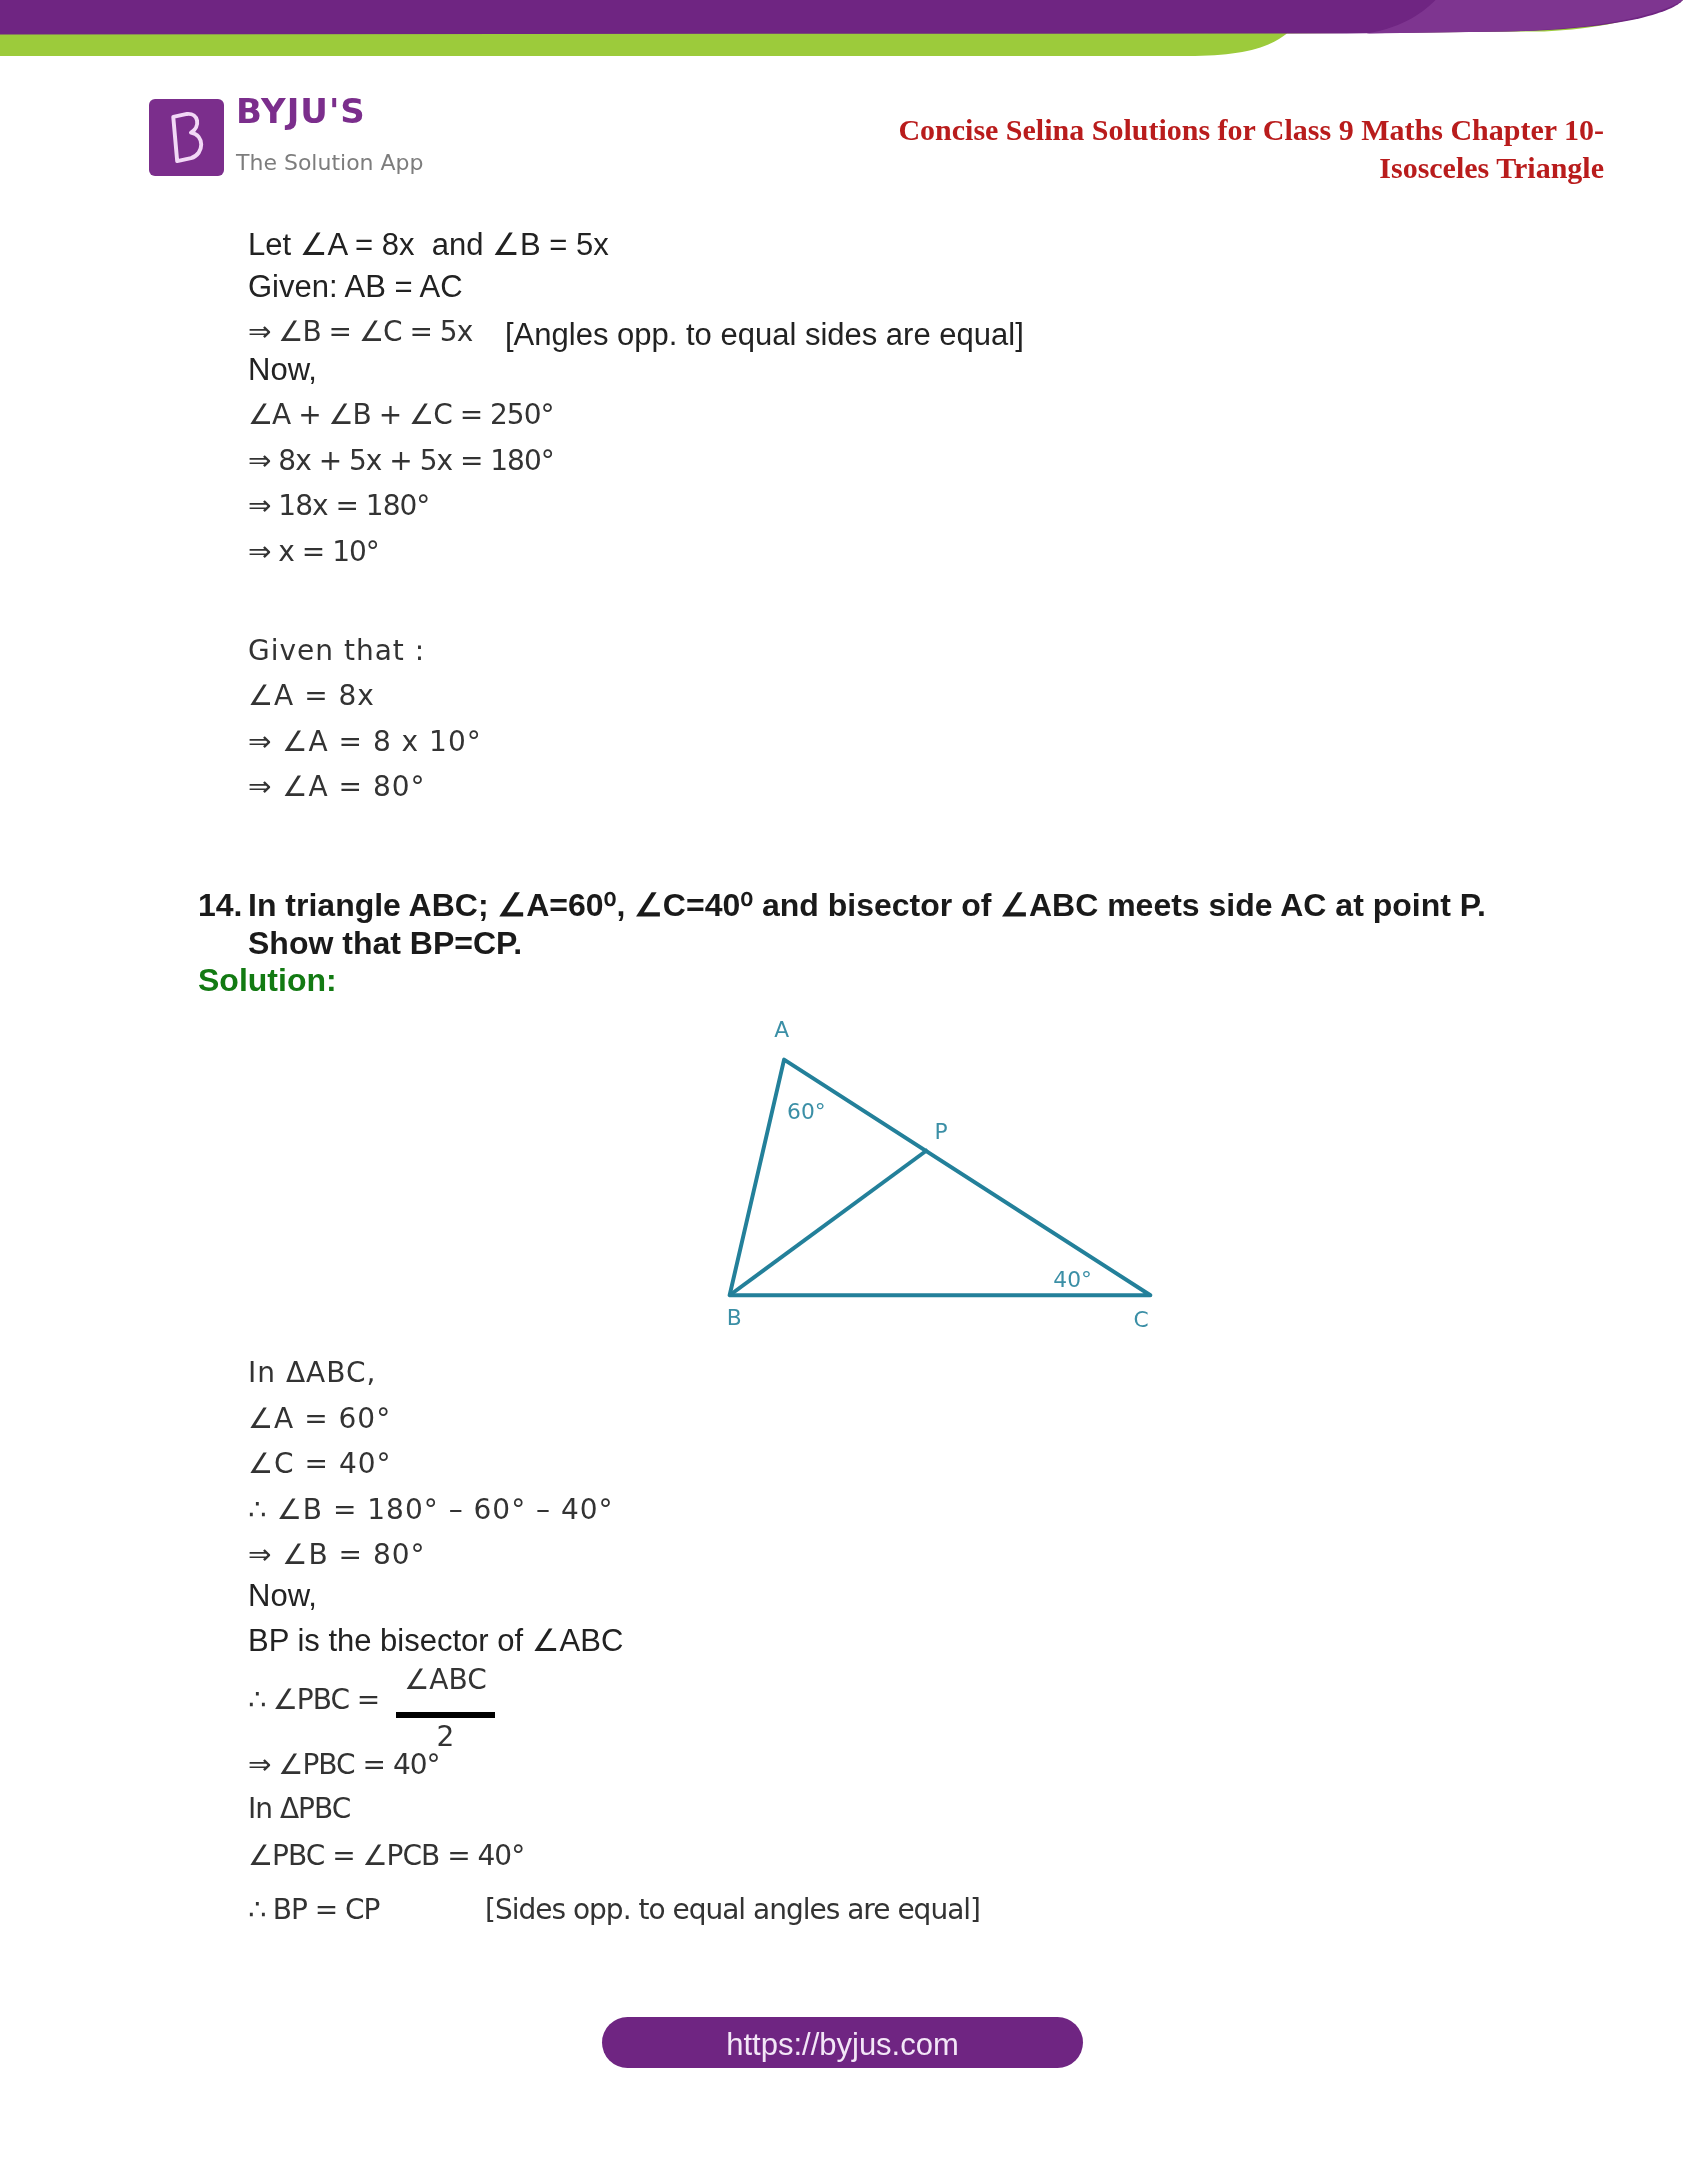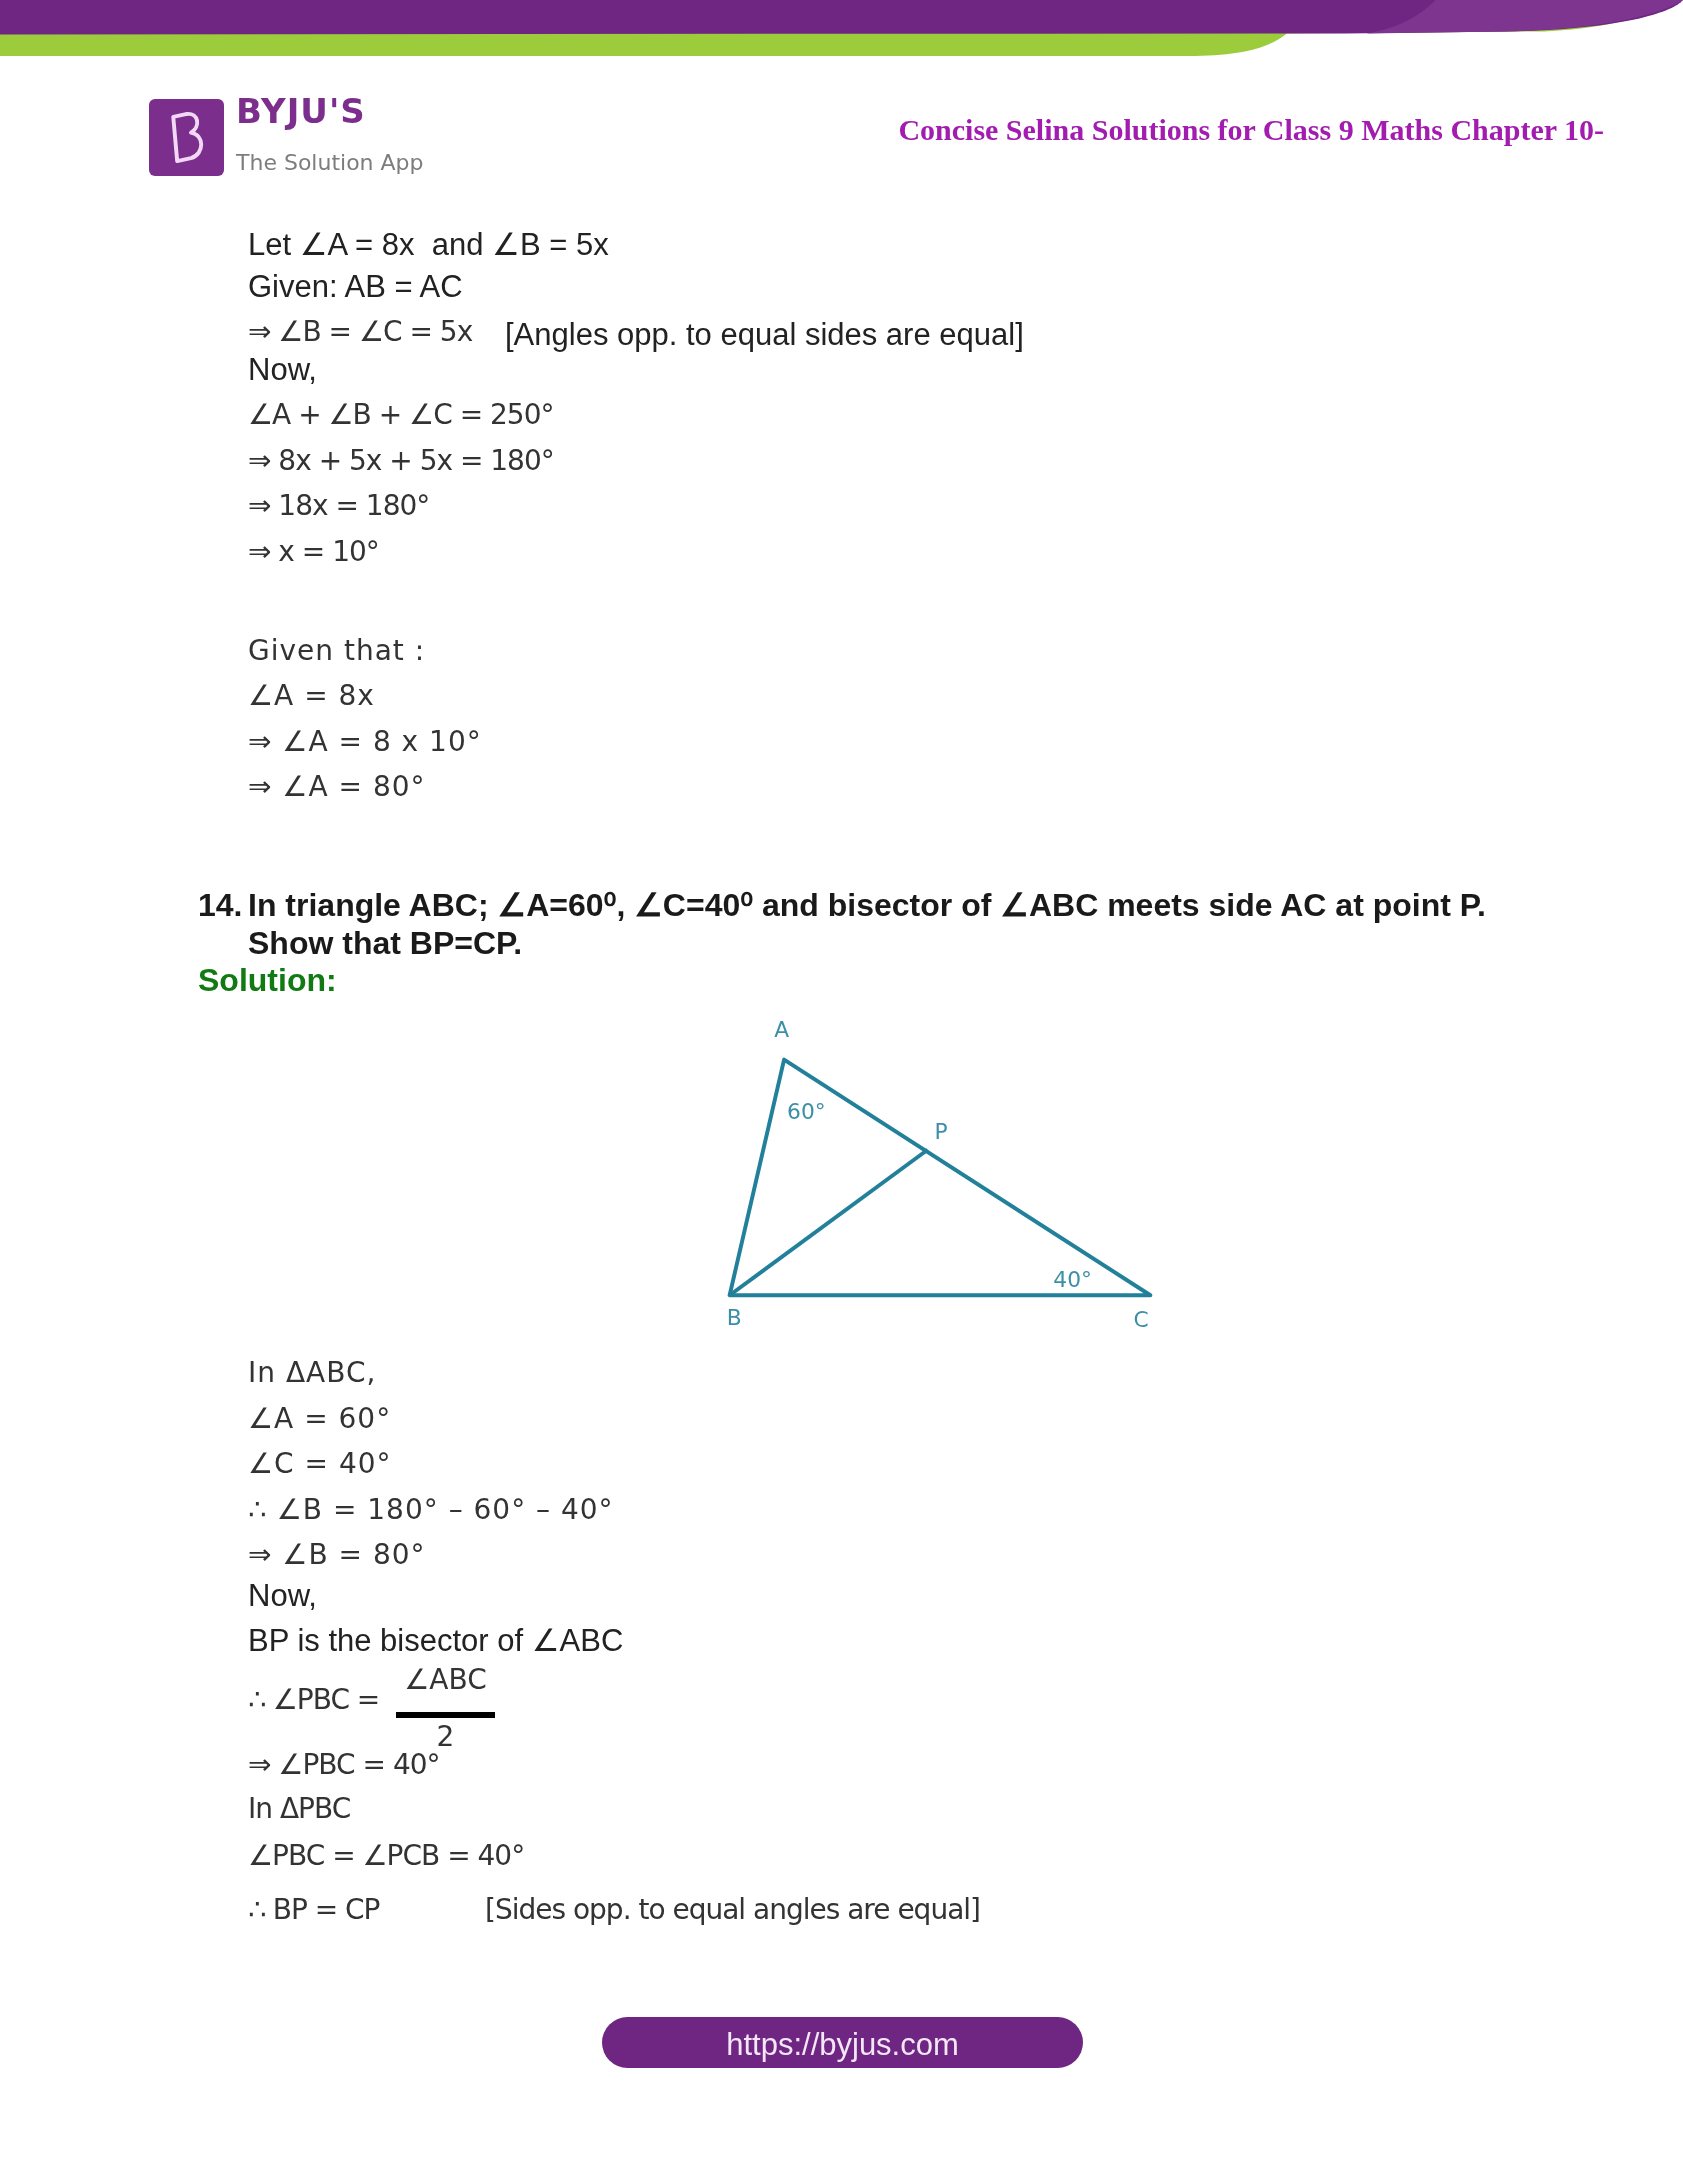--- a/index.html
+++ b/index.html
@@ -3,21 +3,21 @@
 <meta charset="utf-8">
 <style>
   html, body { margin:0; padding:0; background:#ffffff; }
   body { width:1683px; height:2178px; position:relative; overflow:hidden; font-family:"Liberation Sans", sans-serif; color:#1a1a1a; }
   .banner { position:absolute; left:0; top:0; width:1683px; height:59px; }
   .logo { position:absolute; left:149px; top:97px; width:287px; height:83px; }
   .logo-box { position:absolute; left:0; top:2px; width:75px; height:77px; background:#7b2e8c; border-radius:6px; }
   .logo-b { position:absolute; left:16px; top:12px; width:44px; height:53px; }
   .logo-name { position:absolute; left:87px; top:-6px; font-family:"DejaVu Sans", sans-serif; font-weight:bold; font-size:34px; color:#7b2e8c; letter-spacing:1px; }
   .logo-tag { position:absolute; left:87px; top:53px; font-family:"DejaVu Sans", sans-serif; font-size:22px; color:#7d7d7d; }
-  .header-title { position:absolute; right:79px; top:111px; text-align:right; font-family:"Liberation Serif", serif; font-weight:bold; font-size:30px; line-height:38px; color:#a21caf; }
+  .header-title { position:absolute; right:79px; top:111px; text-align:right; font-family:"Liberation Serif", serif; font-weight:bold; font-size:30px; line-height:38px; color:#b91c1c; }
   .line { position:absolute; left:248px; font-size:31px; white-space:pre; color:#222; }
   .mathf { font-family:"DejaVu Sans", sans-serif; font-size:28px; color:#333; letter-spacing:-1px; }
   .mathw { font-family:"DejaVu Sans", sans-serif; font-size:28px; color:#333; letter-spacing:1px; }
   .question { position:absolute; left:198px; top:886px; width:1327px; font-weight:bold; font-size:32px; line-height:38px; color:#1a1a1a; }
   .q-num { position:absolute; left:0; top:0; }
   .q-text { position:absolute; left:50px; top:0; width:1277px; }
   .sol-label { position:absolute; left:198px; top:962px; font-weight:bold; font-size:32px; color:#127a12; }
   .figure { position:absolute; left:693px; top:1000px; width:495px; height:347px; }
   .frac { position:absolute; left:396px; top:1663px; width:99px; text-align:center; font-family:"DejaVu Sans", sans-serif; font-size:28px; color:#333; }
   .frac .num { display:block; border-bottom:6px solid #000000; padding-bottom:16px; }
@@ -38,20 +38,21 @@
     <svg class="logo-b" viewBox="0 0 44 54">
       <path d="M8,6 L22,3 C34,2 36,16 26,22 C40,24 40,44 26,48 L12,51 Z" fill="none" stroke="#f2d8f6" stroke-width="4" stroke-linejoin="round"></path>
     </svg>
   </div>
   <span class="logo-name">BYJU'S</span>
   <span class="logo-tag">The Solution App</span>
 </div>
 
 <div class="header-title">
   <div>Concise Selina Solutions for Class 9 Maths Chapter 10-</div>
+  <div>Isosceles Triangle</div>
 </div>
 
 <div class="line" style="top:226px;">Let ∠A = 8x  and ∠B = 5x</div>
 <div class="line" style="top:269px;">Given: AB = AC</div>
 <div class="line mathf" style="top:315px;">⇒ ∠B = ∠C = 5x</div>
 <div class="line" style="left:505px; top:317px;">[Angles opp. to equal sides are equal]</div>
 <div class="line" style="top:352px;">Now,</div>
 <div class="line mathf" style="top:398px;">∠A + ∠B + ∠C = 250°</div>
 <div class="line mathf" style="top:444px;">⇒ 8x + 5x + 5x = 180°</div>
 <div class="line mathf" style="top:489px;">⇒ 18x = 180°</div>

